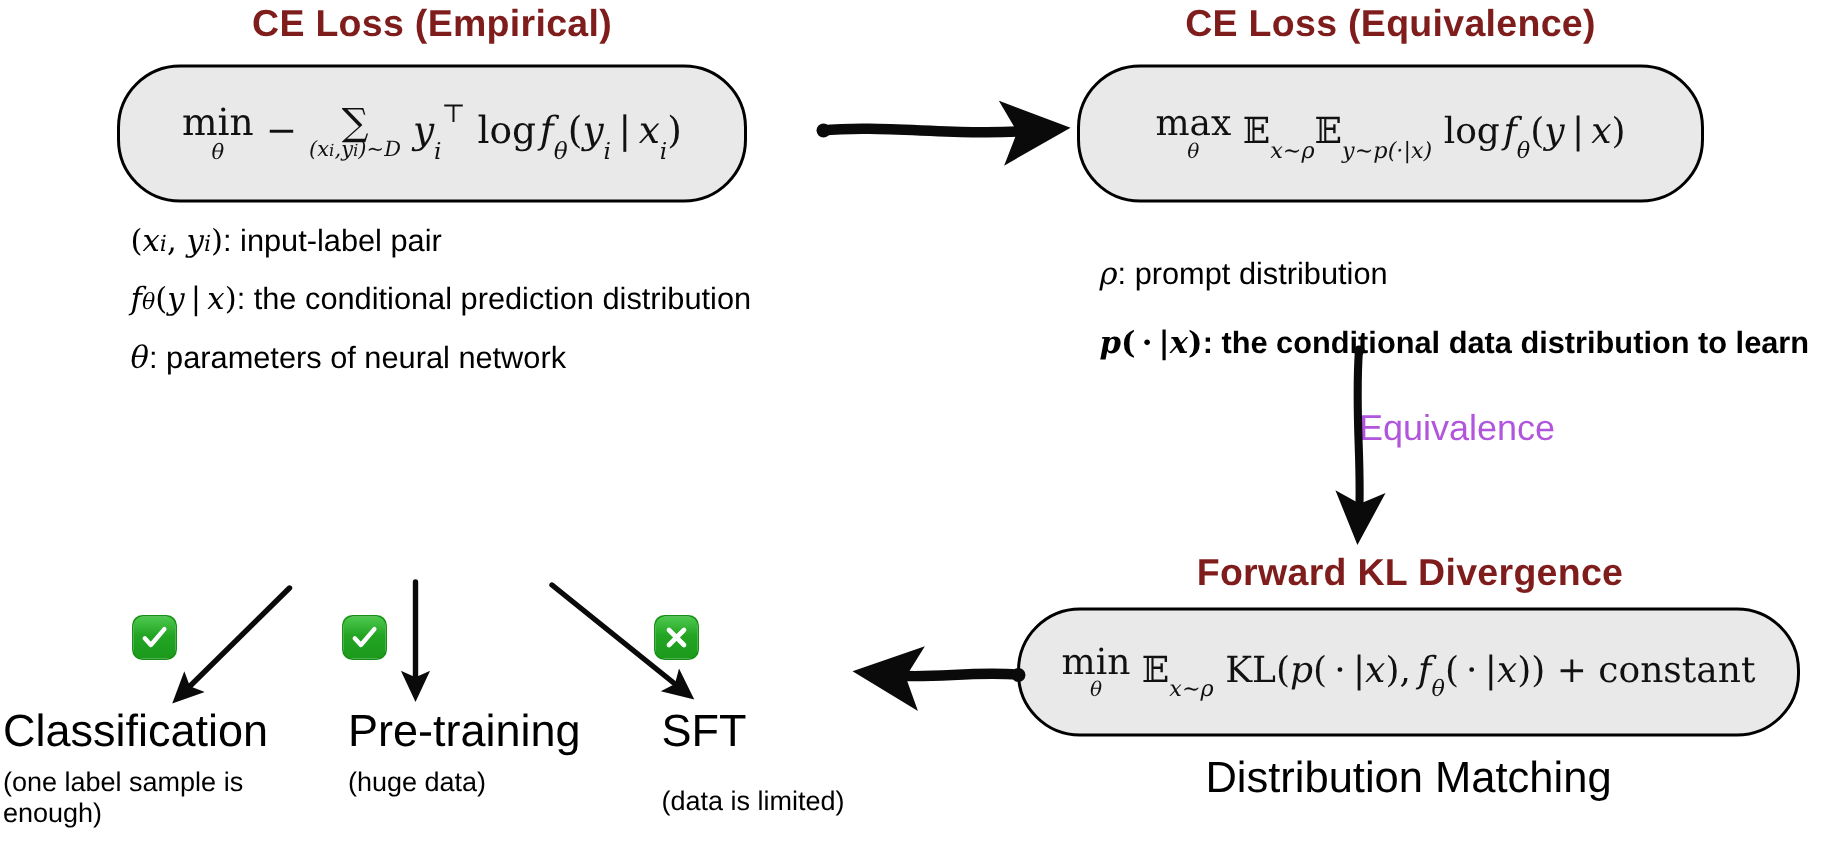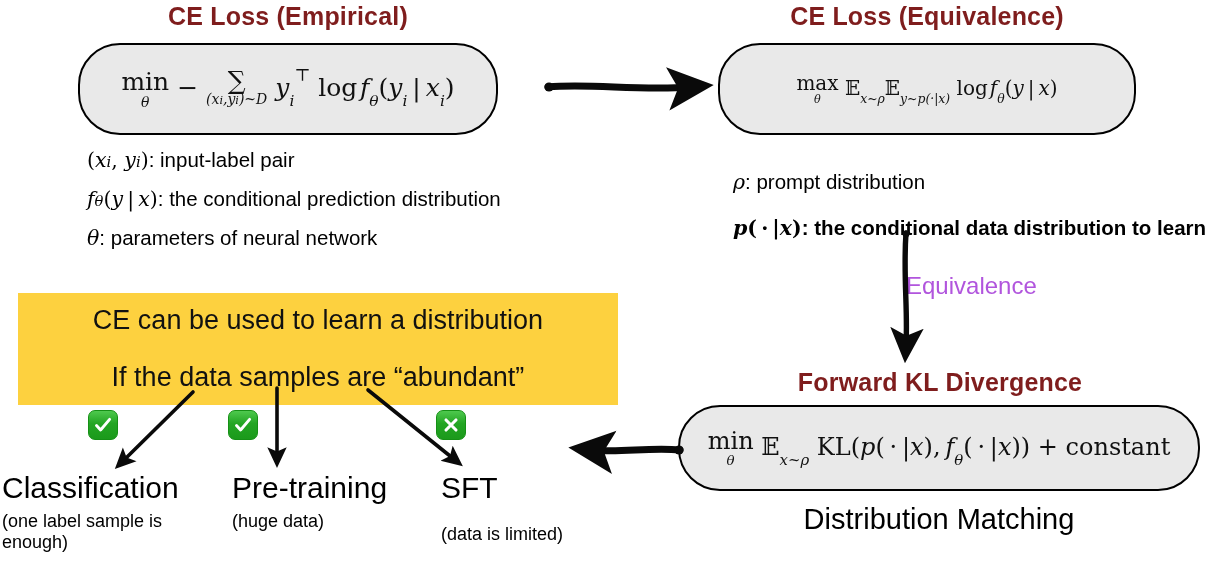--- a/index.html
+++ b/index.html
@@ -175,21 +175,21 @@
   <div class="abs desc" style="left:87px; top:189px;">
     <span class="m">f<span style="font-size:.72em">θ</span></span><span class="mn">(</span><span class="m">y</span><span class="mn"> | </span><span class="m">x</span><span class="mn">)</span>: the conditional prediction distribution
   </div>
   <div class="abs desc" style="left:87px; top:228px;">
     <span class="m">θ</span>: parameters of neural network
   </div>
 
   <div class="abs heading" style="left:718px; top:2px; width:418px;">CE Loss (Equivalence)</div>
 
   <div class="abs pill" style="left:718px; top:43px; width:418px; height:92px;">
-    <div class="formula" style="font-size:20px;">
+    <div class="formula" style="font-size:24px;">
       <span class="stack">
           <span class="top op">max</span>
           <span class="bot">θ</span>
         </span><span>&nbsp;</span><span class="op">𝔼</span><span class="sub">x~ρ</span><span class="op">𝔼</span><span class="sub">y~p(·|x)</span><span class="op">&nbsp;log</span> <span class="it">f</span><span class="sub">θ</span><span class="op">(</span><span class="it">y</span><span class="op"> | </span><span class="it">x</span><span class="op">)</span>
     </div>
   </div>
 
   <div class="abs desc" style="left:733px; top:172px;">
     <span class="m">ρ</span>: prompt distribution
   </div>
@@ -205,24 +205,20 @@
     <div class="formula" style="font-size:24px;">
       <span class="stack">
           <span class="top op">min</span>
           <span class="bot">θ</span>
         </span><span>&nbsp;</span><span class="op">𝔼</span><span class="sub">x~ρ</span><span class="op">&nbsp;KL(</span><span class="it">p</span><span class="op">( · |</span><span class="it">x</span><span class="op">), </span><span class="it">f</span><span class="sub">θ</span><span class="op">( · |</span><span class="it">x</span><span class="op">))&nbsp;+&nbsp;constant</span>
     </div>
   </div>
 
   <div class="abs match-label" style="left:678px; top:503px; width:522px; text-align:center;">Distribution Matching</div>
 
-  <div class="abs callout" style="left:18px; top:293px; width:600px; height:112px;">
-    <div class="line l1">CE can be used to learn a distribution</div>
-    <div class="line l2">If the data samples are “abundant”</div>
-  </div>
 
   <div class="abs badge check" style="left:88px; top:410px;">
     <svg width="20" height="20" viewBox="0 0 20 20" aria-hidden="true">
       <path d="M3.5 10.5 L7.6 15 L16.6 4.4" stroke="#ffffff" stroke-width="2.9" fill="none" stroke-linecap="round" stroke-linejoin="round"></path>
     </svg>
   </div>
   <div class="abs badge check" style="left:228px; top:410px;">
     <svg width="20" height="20" viewBox="0 0 20 20" aria-hidden="true">
       <path d="M3.5 10.5 L7.6 15 L16.6 4.4" stroke="#ffffff" stroke-width="2.9" fill="none" stroke-linecap="round" stroke-linejoin="round"></path>
     </svg>

